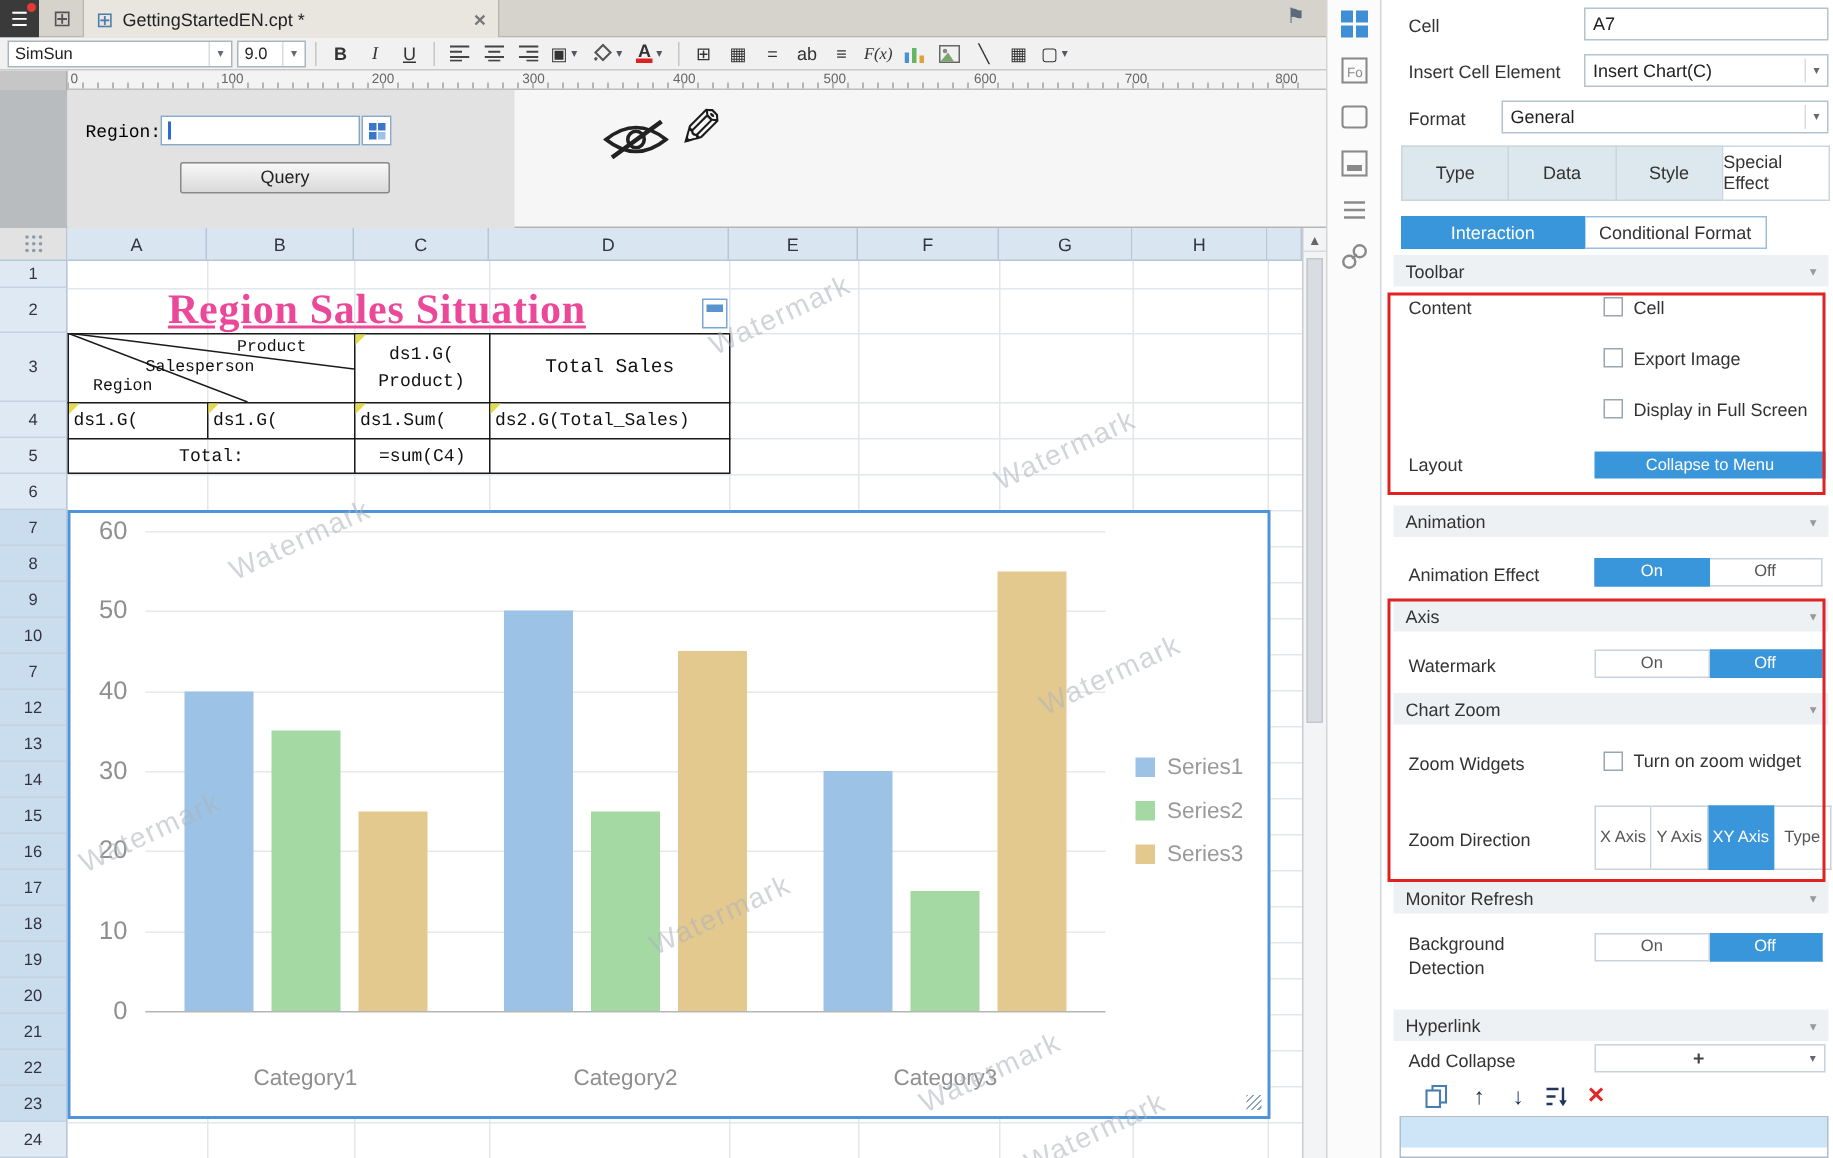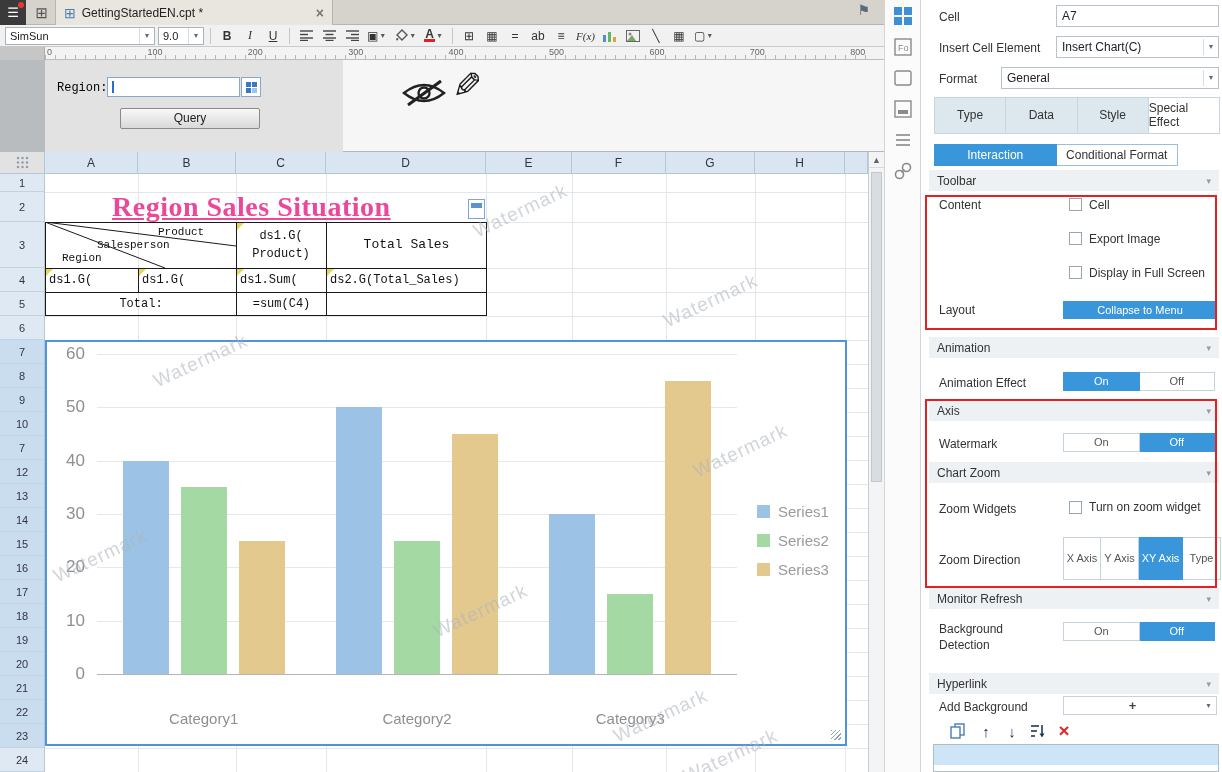--- a/index.html
+++ b/index.html
@@ -497,21 +497,21 @@
     <span class="plab wrap" style="left:18px;top:622px">Background Detection</span>
     <div class="toggle" style="left:142px;top:622px">
       <span>On</span>
       <span class="active">Off</span>
     </div>
 
     <div class="psec" style="top:673px">
         <span>Hyperlink</span>
         <span class="chev">▾</span>
       </div>
-    <span class="plab" style="left:18px;top:700px">Add Background</span>
+    <span class="plab" style="left:18px;top:700px">Add Collapse</span>
     <div class="plusbtn">
         <span class="pl">+</span>
         <span class="dd" style="width:15px;text-align:center;color:#667;font-size:8px">▾</span>
       </div>
 
     <div class="hl-ic" style="left:26px">
         <svg width="16" height="16">
           <g fill="#fff" stroke="#4a7dae" stroke-width="1.4">
             <rect x="5" y="1" width="9" height="11"></rect>
             <rect x="1" y="4" width="9" height="11"></rect>

